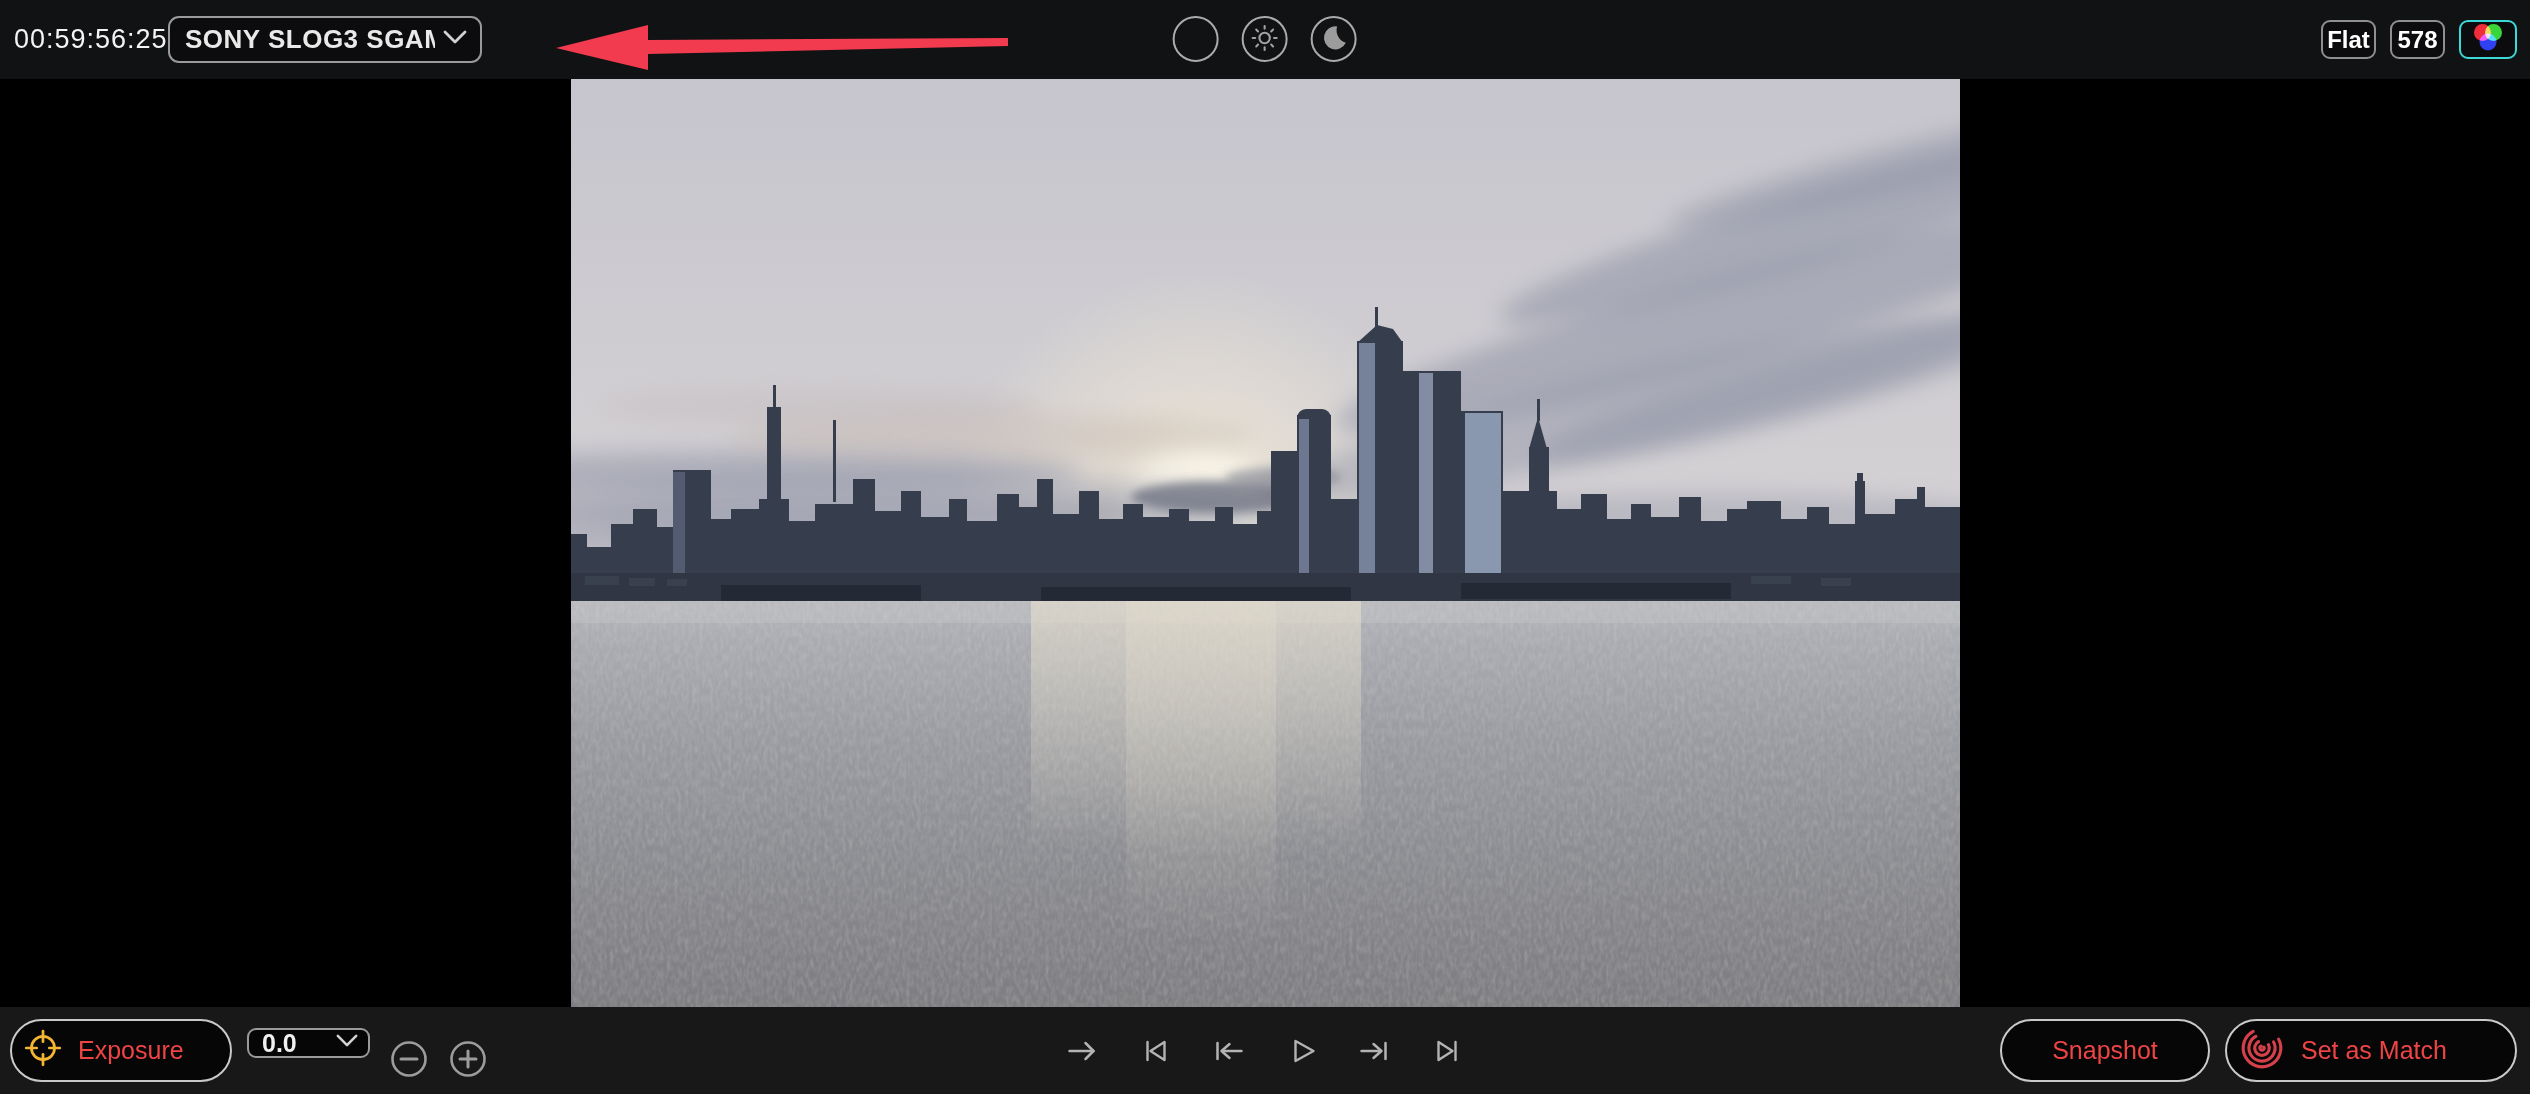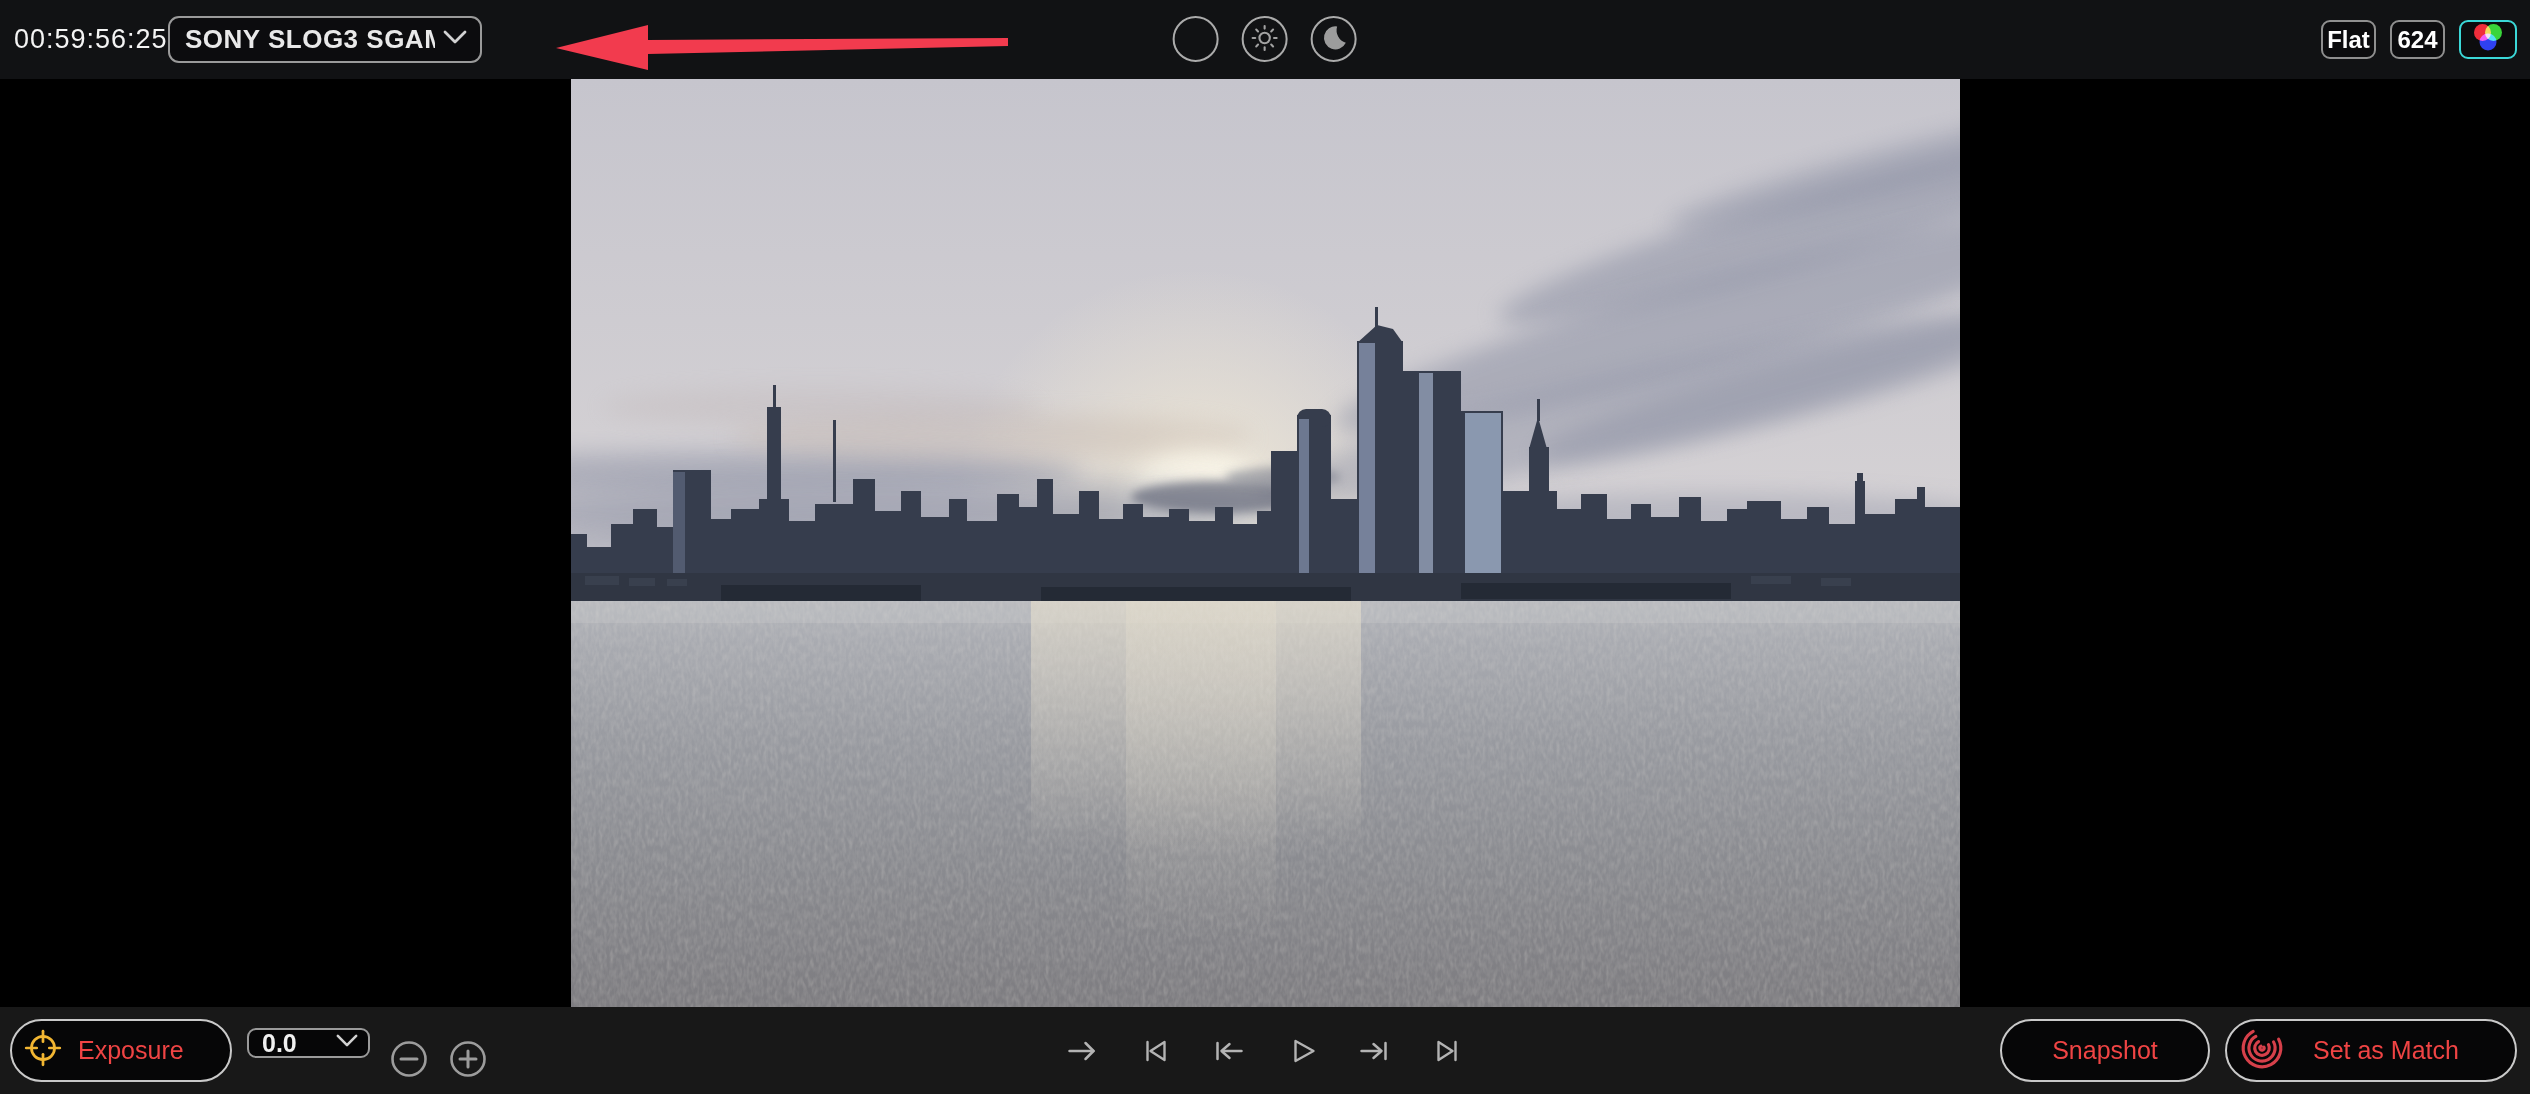--- a/index.html
+++ b/index.html
@@ -47,21 +47,21 @@
   .round-icon-btn { position:absolute; top:33px; width:38px; height:38px; background:transparent;
                     border:none; padding:0; cursor:pointer; }
   .minus-btn { left:390px; } .plus-btn { left:449px; }
 
   .transport { position:absolute; left:50%; top:0; height:87px; transform:translateX(-50%);
                display:flex; align-items:center; gap:39px; }
   .tr-btn { background:transparent; border:none; padding:0; width:34px; height:34px; cursor:pointer; }
 
   .right-actions { position:absolute; right:13px; top:12px; display:flex; gap:15px; }
   .snapshot-pill { width:210px; justify-content:center; }
-  .match-pill { width:292px; padding:0 20px 0 12px; gap:28px; }
+  .match-pill { width:292px; padding:0 20px 0 12px; gap:16px; }
 </style>
 </head>
 <body>
 
 <header class="top-bar">
   <div class="timecode">00:59:56:25</div>
 
   <div class="lut-select">
     <span class="val">SONY SLOG3 SGAMUT</span>
     <span class="chev">
@@ -102,21 +102,21 @@
       <span>
         <svg width="30" height="30" viewBox="0 0 30 30">
           <path d="M18.5 3.5 A 11.5 11.5 0 1 0 27.2 19.8 A 13.2 13.2 0 0 1 18.5 3.5 Z" fill="#9c9c9c"></path>
         </svg>
       </span>
     </button>
   </div>
 
   <div class="format-group">
     <button class="fmt-btn">Flat</button>
-    <button class="fmt-btn">624</button>
+    <button class="fmt-btn">578</button>
     <button class="fmt-btn rgb">
       <span>
         <svg width="38" height="32" viewBox="0 0 38 32">
           <g style="mix-blend-mode:screen">
             <circle cx="19" cy="21" r="8.5" fill="#2538f0"></circle>
             <circle cx="13.5" cy="11.5" r="8.5" fill="#ef2330" style="mix-blend-mode:screen"></circle>
             <circle cx="24.5" cy="11.5" r="8.5" fill="#2fd32f" style="mix-blend-mode:screen"></circle>
           </g>
         </svg>
       </span>

